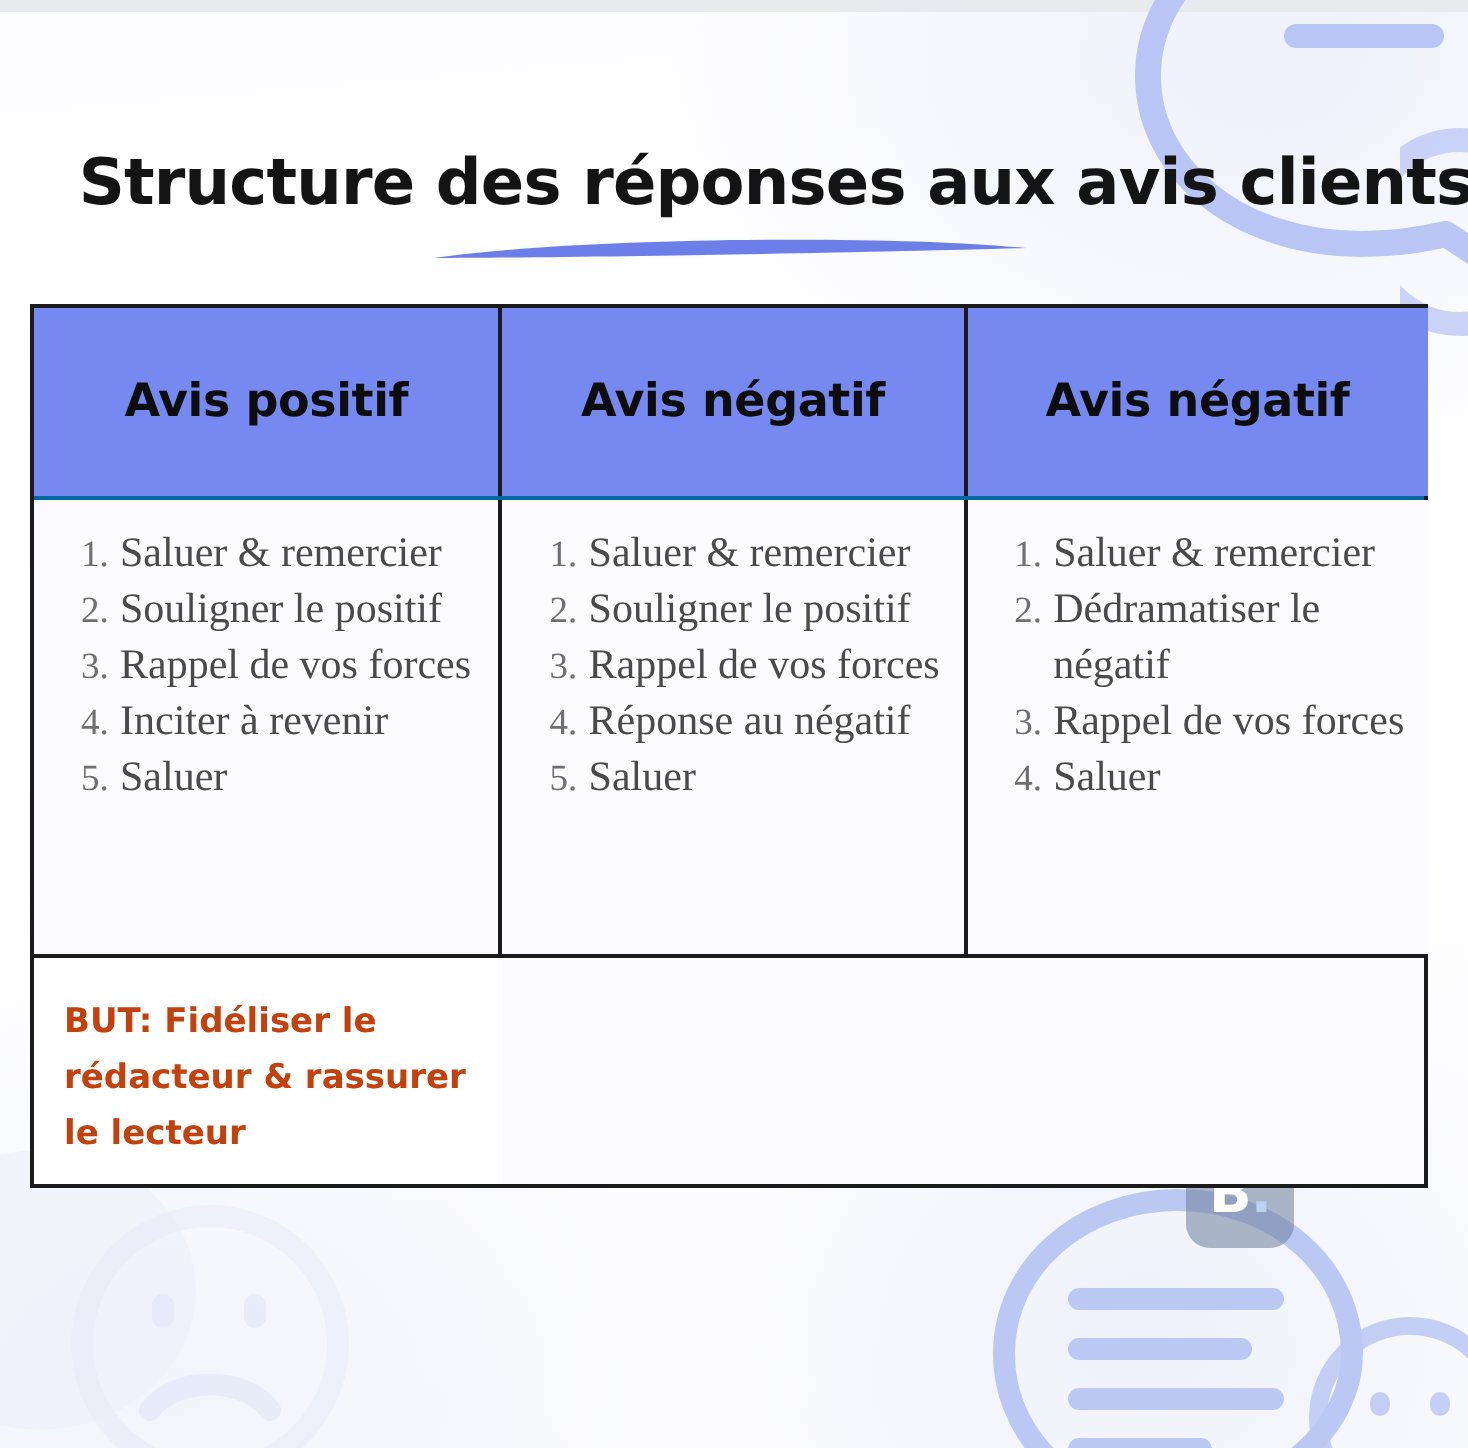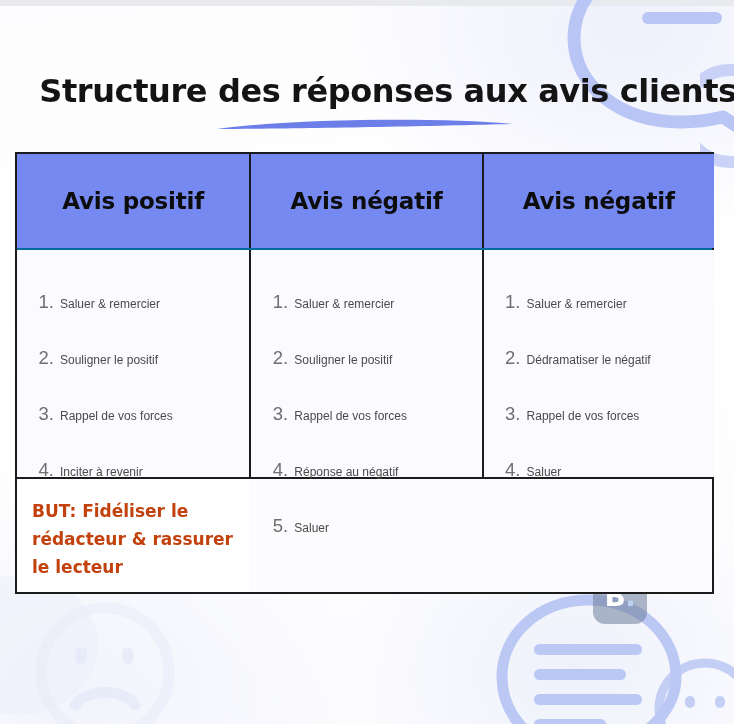--- a/index.html
+++ b/index.html
@@ -147,26 +147,25 @@
     padding: 12px 10px 10px 14px;
     background: #fbfbff;
   }
   ol.steps {
     margin: 0;
     padding: 0 0 0 28px;
     list-style-position: outside;
     list-style-type: decimal;
   }
   ol.steps li {
-    font-family: Liberation Sans, sans-serif;
-    font-size: 12px;
+    font-family: Liberation Serif, serif;
+    font-size: 21px;
     line-height: 28px;
     color: #4a4a4a;
     padding-left: 1px;
-    margin-top: 26px;
   }
   ol.steps li::marker {
     color: #6f6f6f;
     font-size: 18.5px;
   }
 
   
   .goal-row .cell {
     height: 113px;
     padding: 18px 12px 10px 15px;

